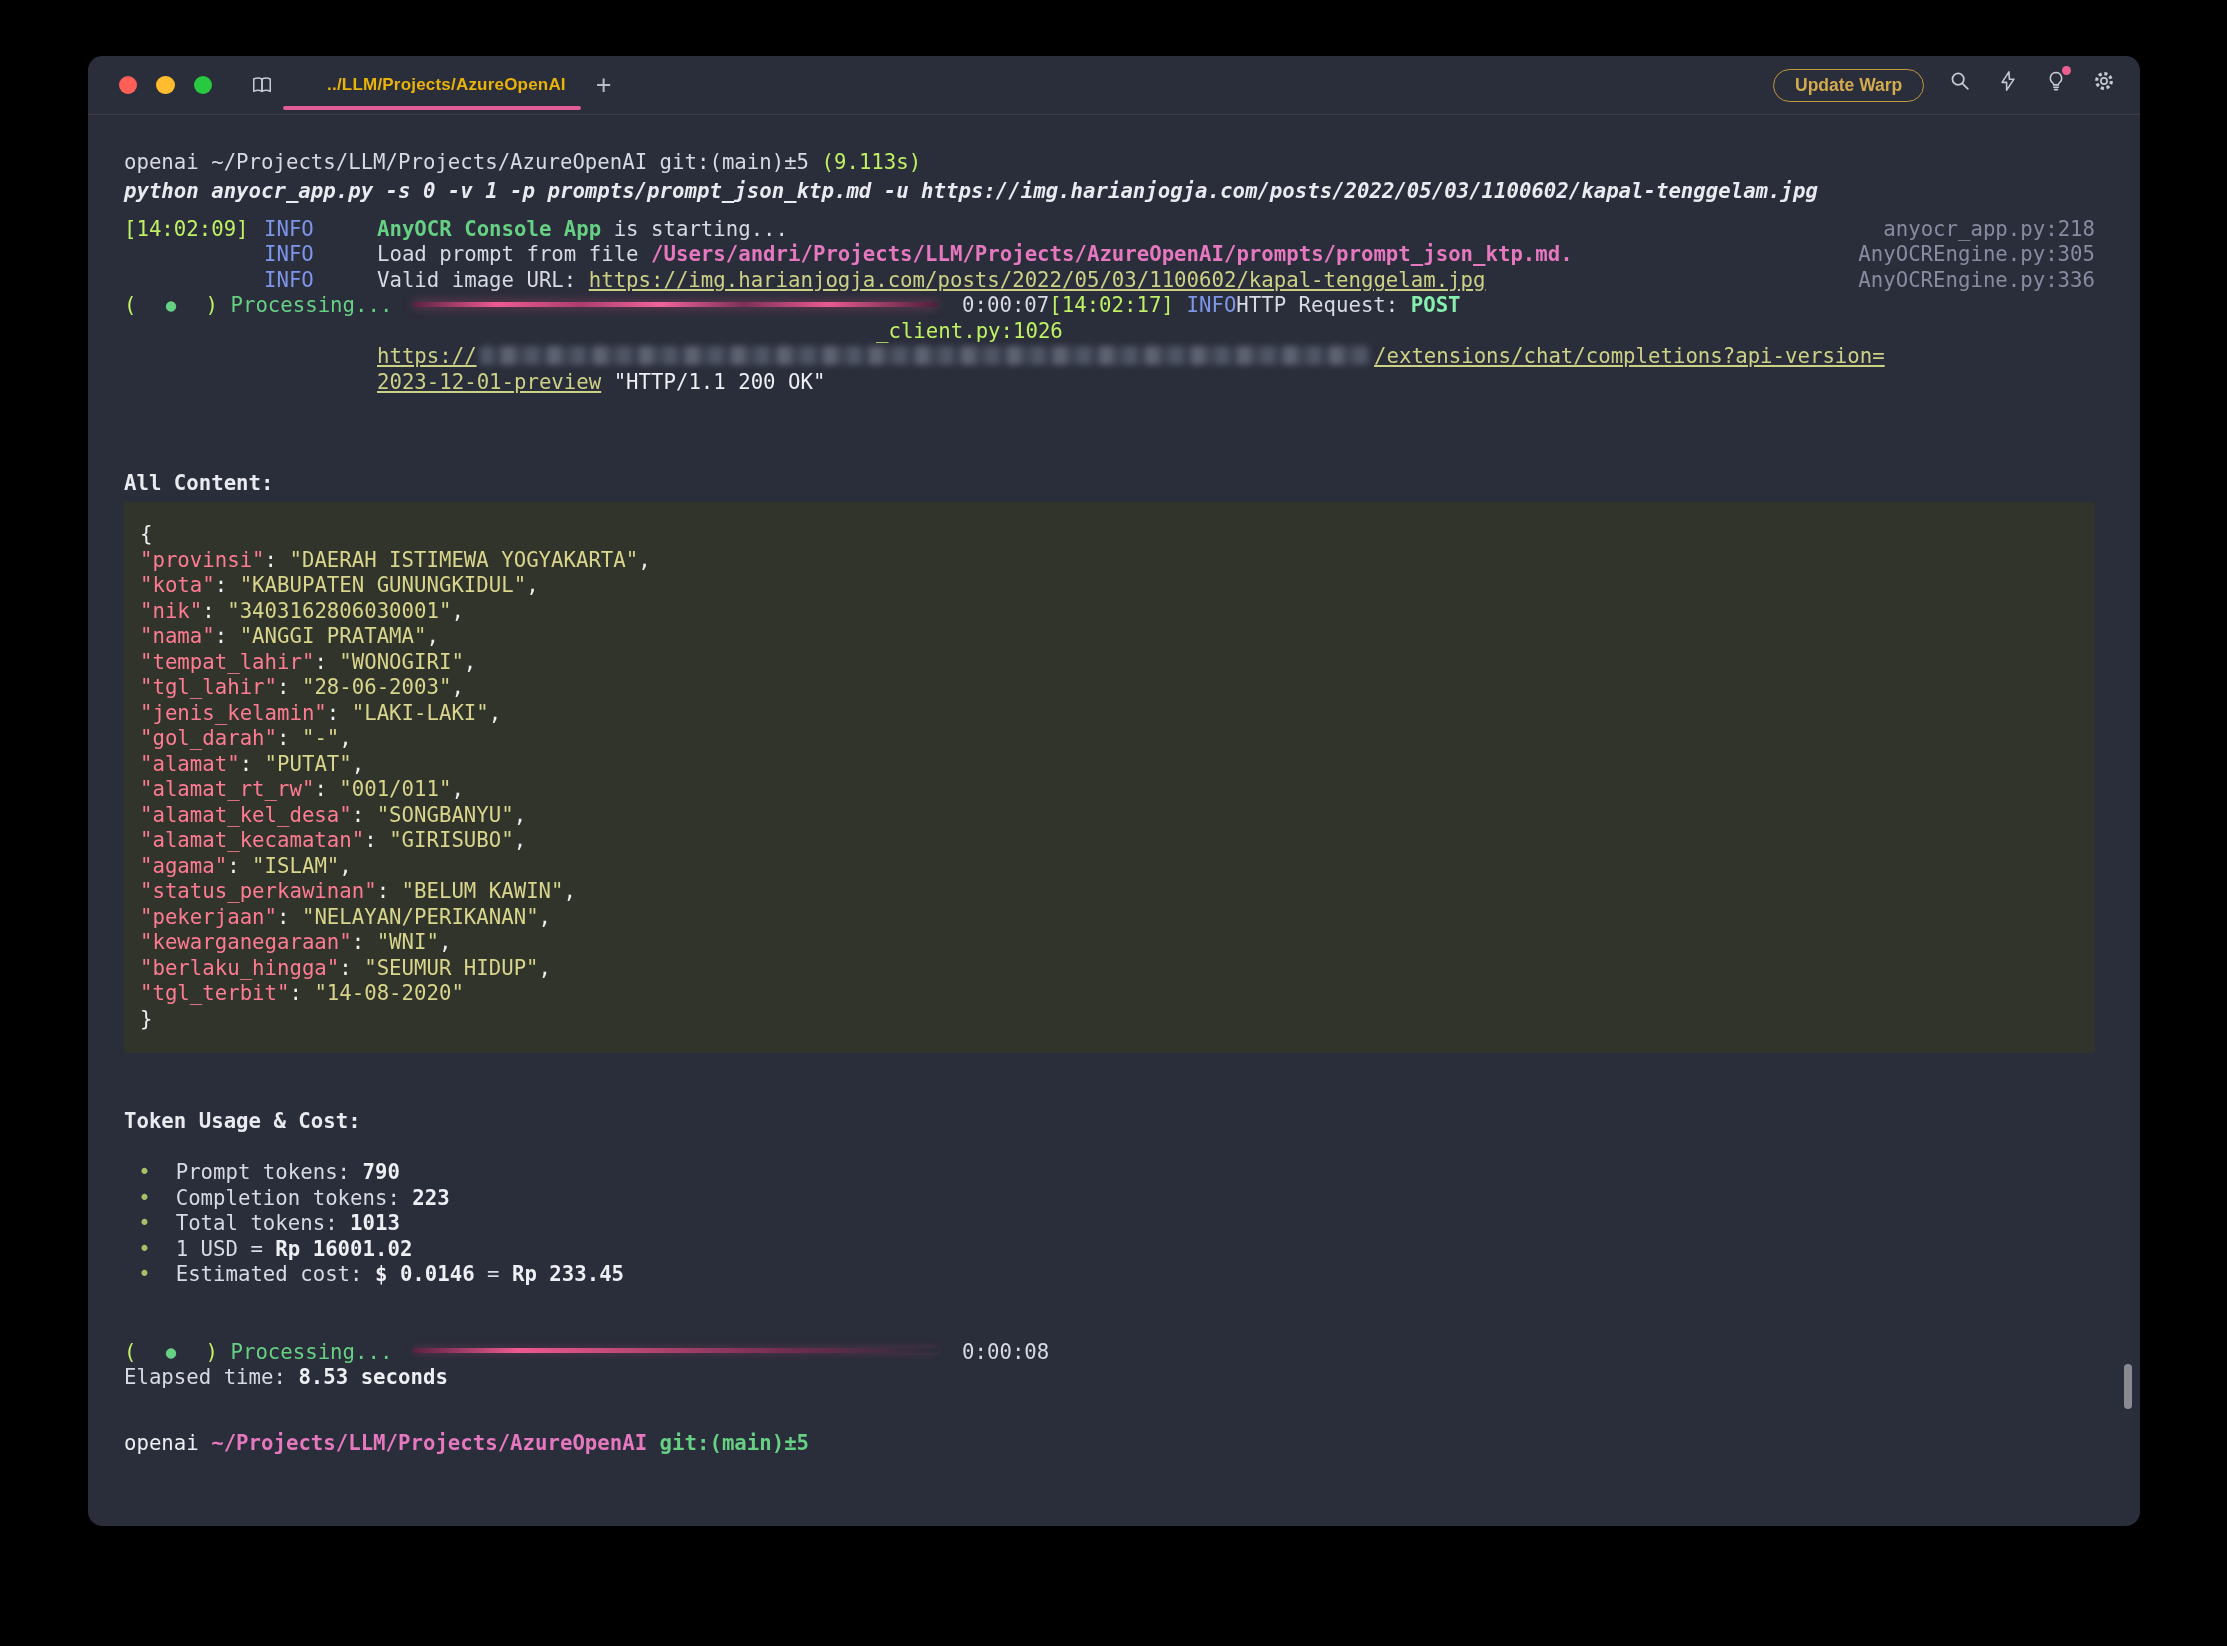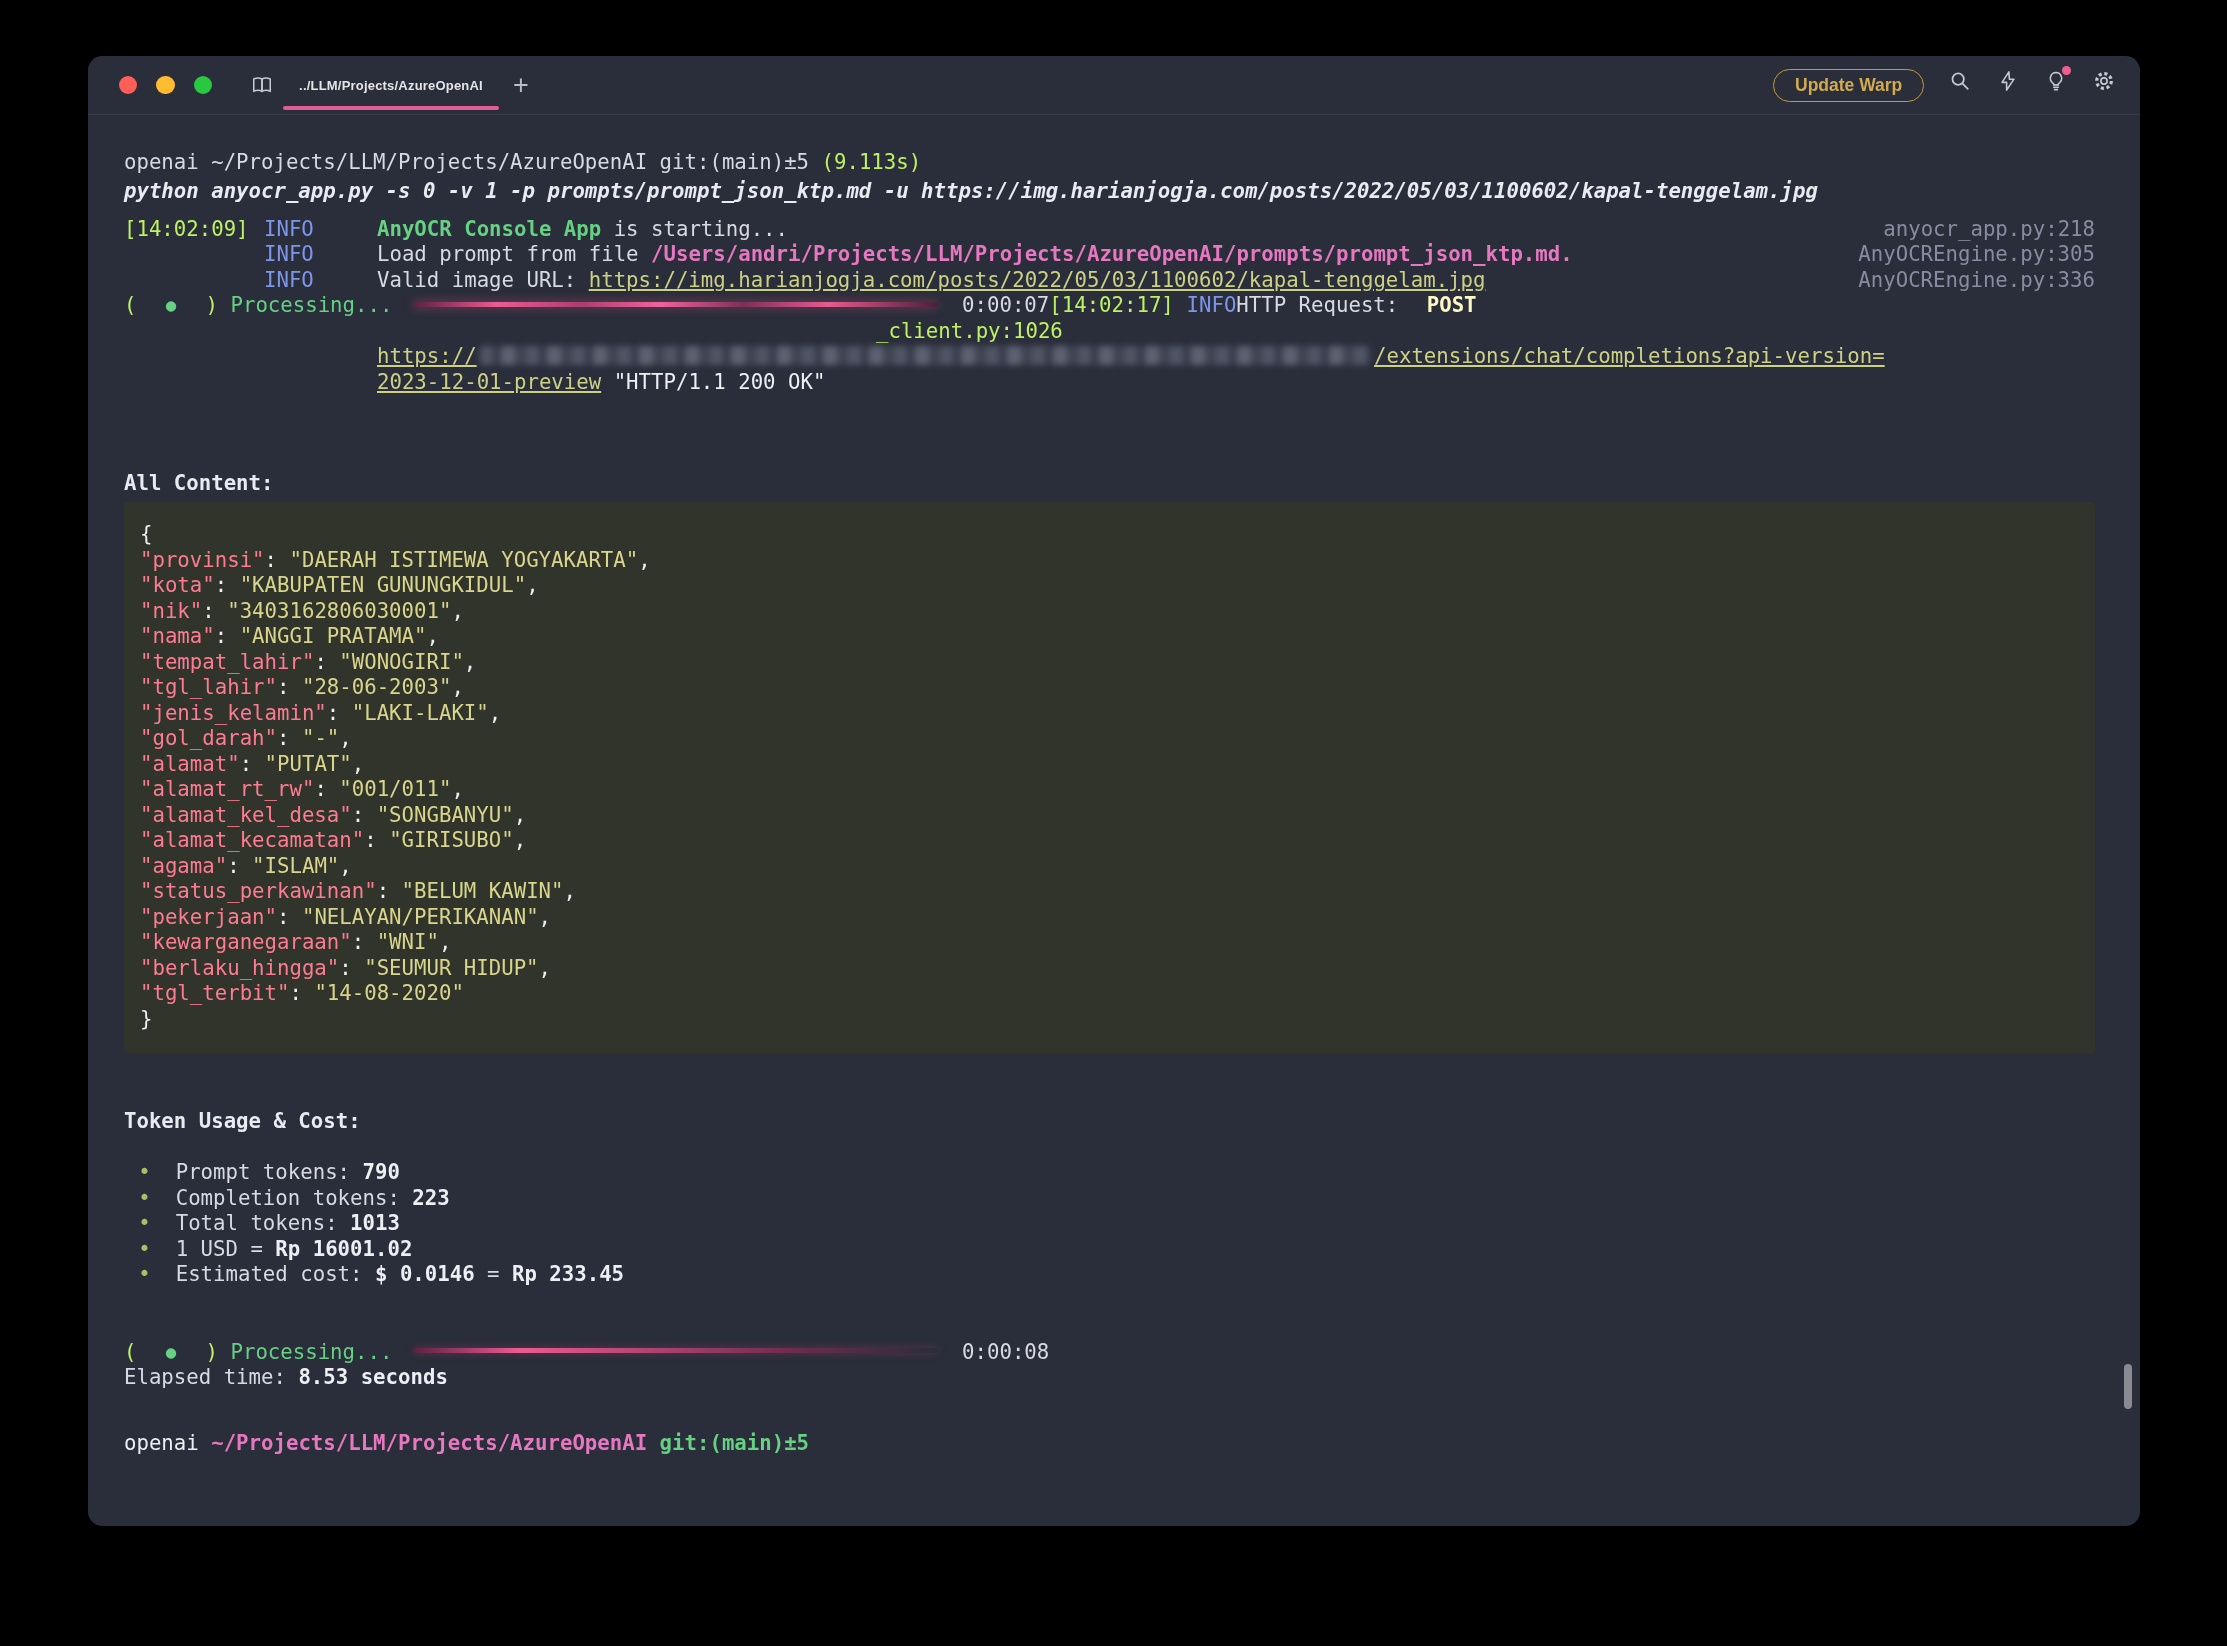--- a/index.html
+++ b/index.html
@@ -14,41 +14,41 @@
   .titlebar { position:relative; height:59px; display:flex; align-items:center;
               padding:0 24px 0 31px; border-bottom:0.8px solid rgba(255,255,255,.07);
               font-family:"Liberation Sans", sans-serif; }
   .traffic { display:flex; gap:19px; align-items:center; }
   .tl { width:18.3px; height:18.3px; border-radius:50%; display:inline-block; }
   .tl.red { background:#ff5f57; } .tl.yellow { background:#febc2e; } .tl.green { background:#28c840; }
   .tb-icon { width:24px; height:24px; color:#c6c9d2; display:inline-flex; align-items:center; justify-content:center; position:relative; }
   .tb-icon svg { width:22px; height:22px; }
   .book-icon { margin-left:38px; }
   .tab { position:relative; height:100%; display:flex; align-items:center; padding:0 22px; margin-left:3.2px; }
-  .tab-title { color:#e5e5e5; font-size:13px; font-weight:600; letter-spacing:0.2px; }
+  .tab-title { color:#eab308; font-size:17px; font-weight:600; letter-spacing:0.2px;margin-left:28px; }
   .tab-underline { position:absolute; left:6.4px; right:6.4px; bottom:4px; height:4px; background:#df5d95; border-radius:2.4px; }
   .newtab { color:#b9bdc8; font-size:27px; font-weight:400; margin-left:8px; line-height:1; }
   .tb-right { margin-left:auto; display:flex; gap:24px; }
   .update-pill { height:33px; padding:0 20.7px; border-radius:16.7px; border:1.6px solid #bf9a3e;
                  color:#d3ab4f; background:transparent; font-size:17.5px; font-weight:600;
                  font-family:"Liberation Sans", sans-serif; }
   .notif-dot { position:absolute; top:-2.4px; right:-3.2px; width:8.8px; height:8.8px; border-radius:50%; background:#ec5f8f; }
 
   
   .term { position:absolute; top:59px; left:0; right:0; bottom:0;
           padding:35px 45px 0 36px; font-size:20.7px; line-height:25.5px; color:#d7dae3; }
   .line { white-space:pre; position:relative; }
   .b { font-weight:bold; }
   .white { color:#edeff3; }
   .dim { color:#bef264; }
   .info { color:#7e96ea; }
   .green { color:#66d083; }
   .magenta { color:#e678c0; font-weight:bold; }
   .url { color:#ccd186; text-decoration:underline; }
-  .post { color:#fef9c3; font-weight:bold;margin-left:16px; }
+  .post { color:#86efac; font-weight:bold; }
   .key { color:#ff7b92; }
   .val { color:#d9d58c; }
 
   .cmd { font-weight:bold; color:#e9ebf0; margin-top:3.2px;font-style:italic; }
   .m-log1 { margin-top:12.7px; }
   .col-time { display:inline-block; width:140px; }
   .col-level { display:inline-block; width:113px; }
   .ref { position:absolute; right:0; top:0; color:#878ca0; }
 
   .spinner { display:inline-flex; width:94px; justify-content:space-between; color:#878ca0; }

